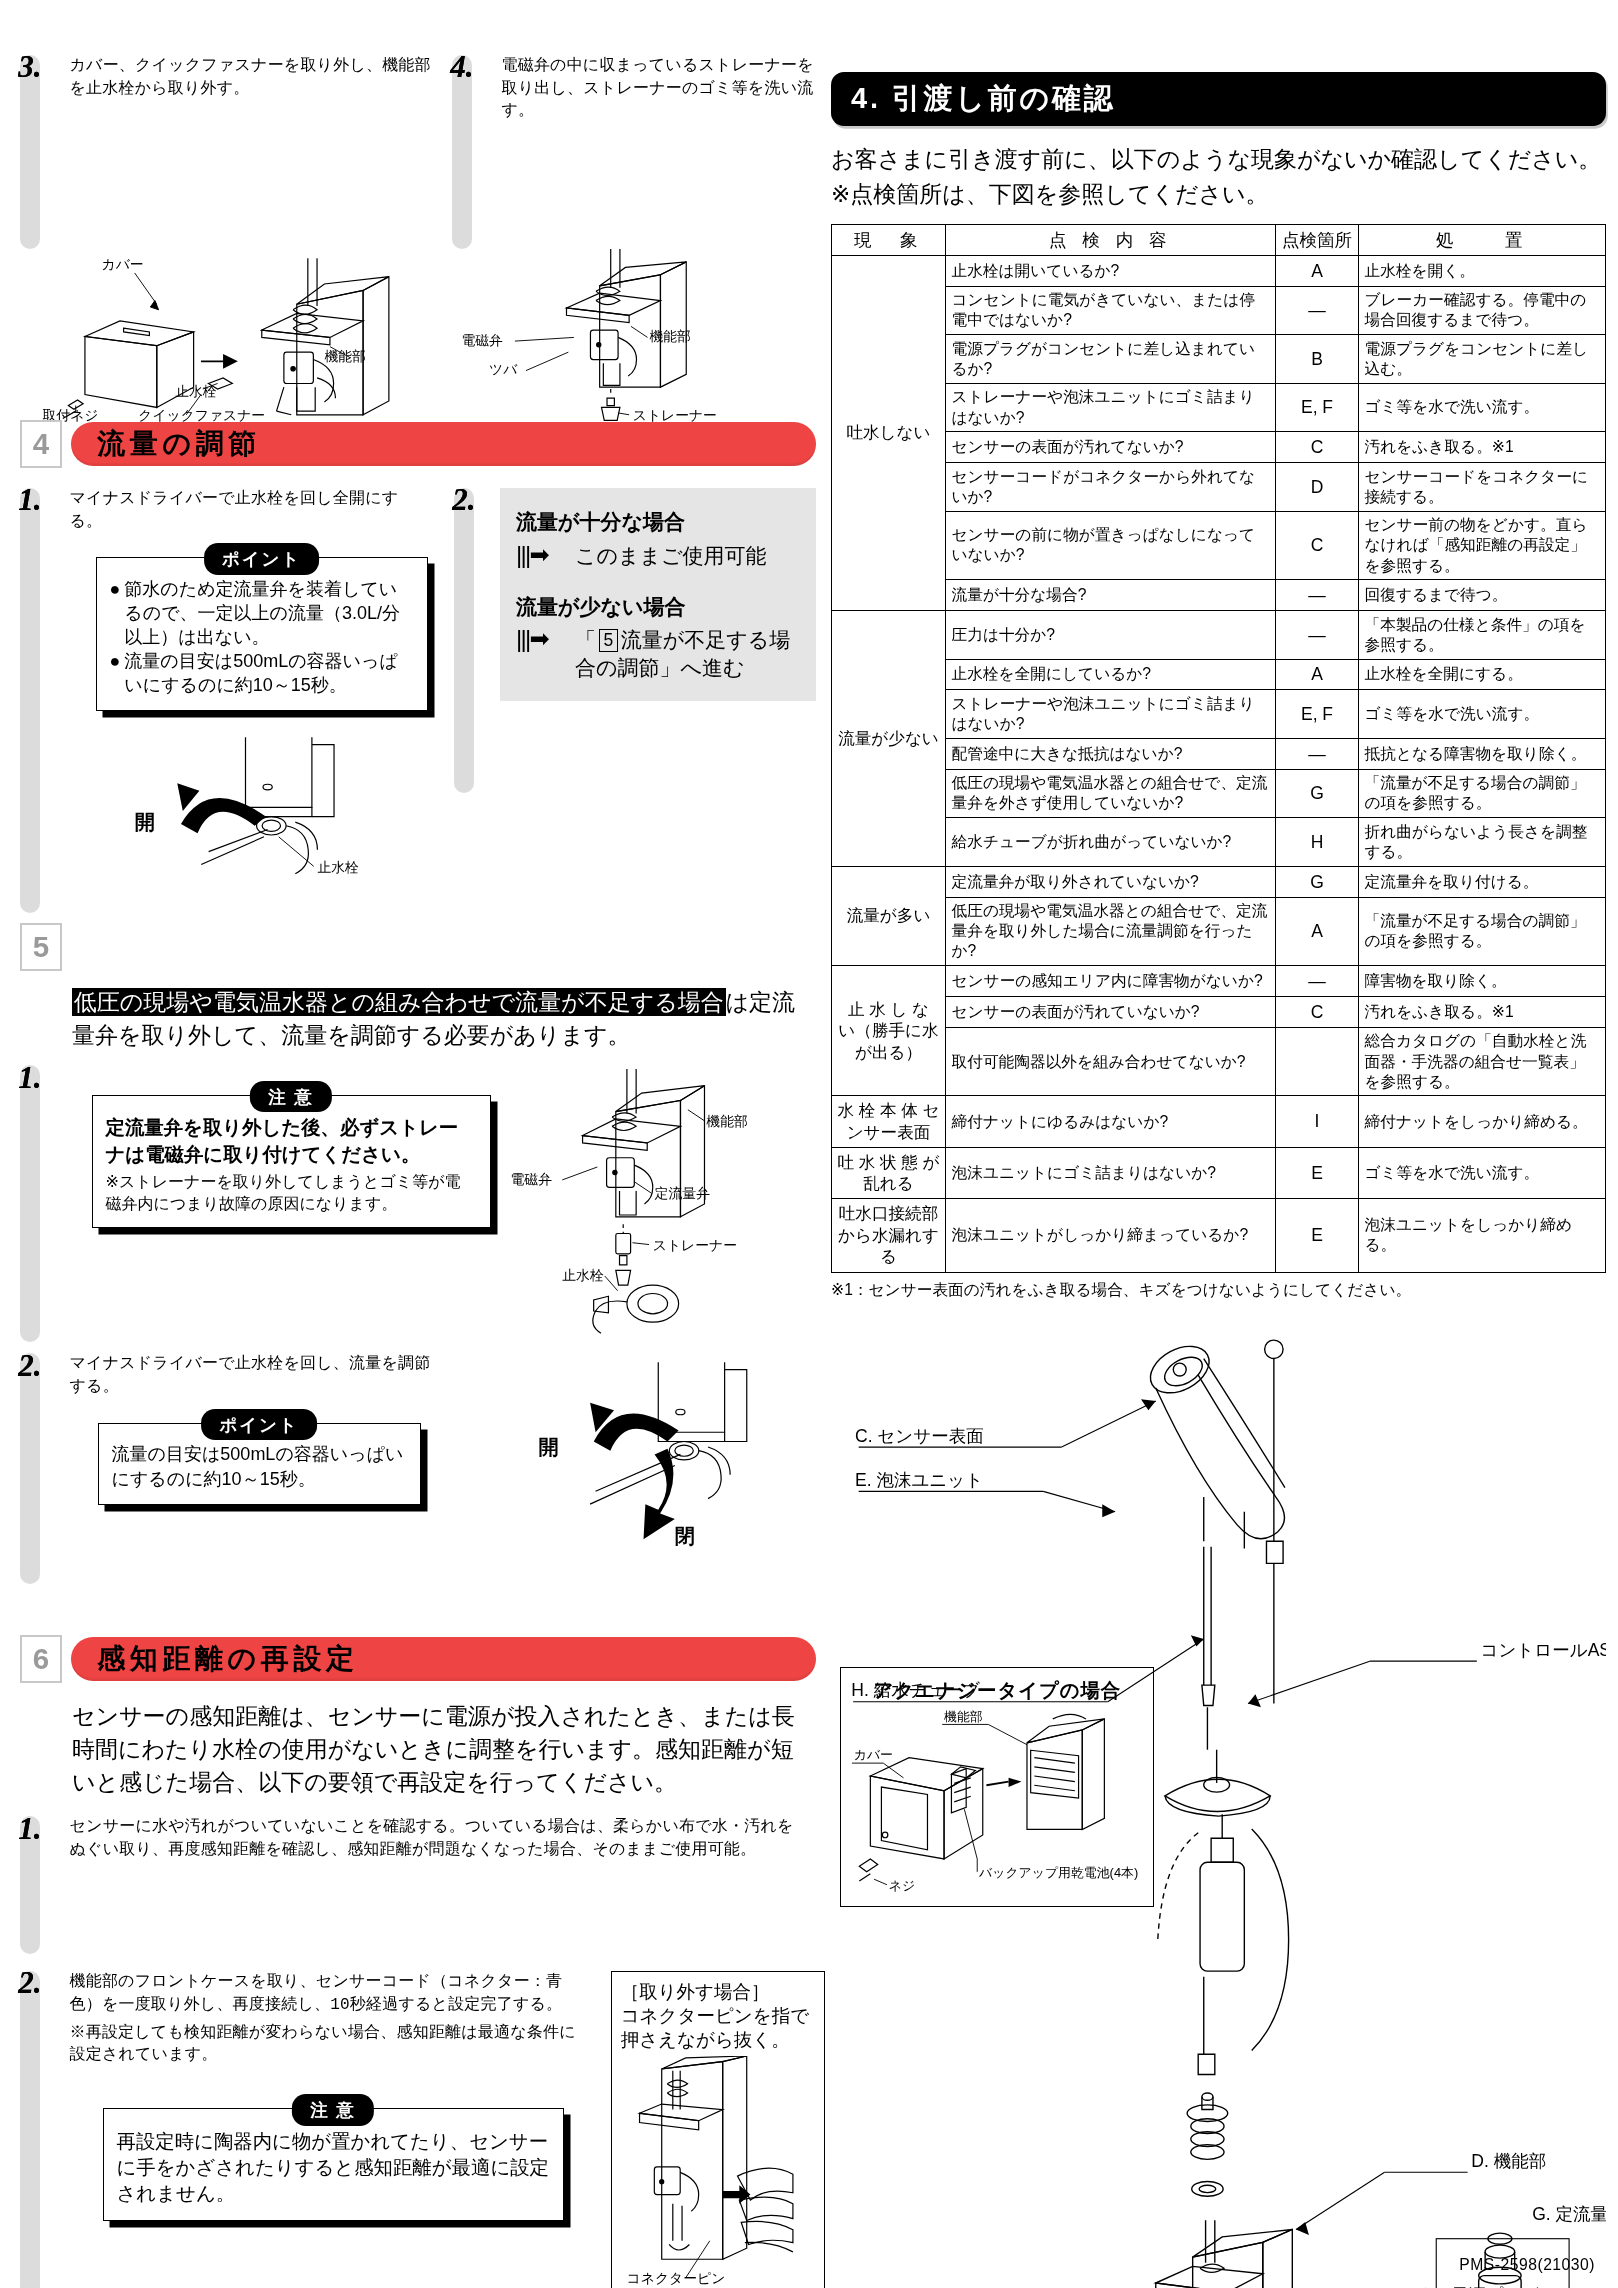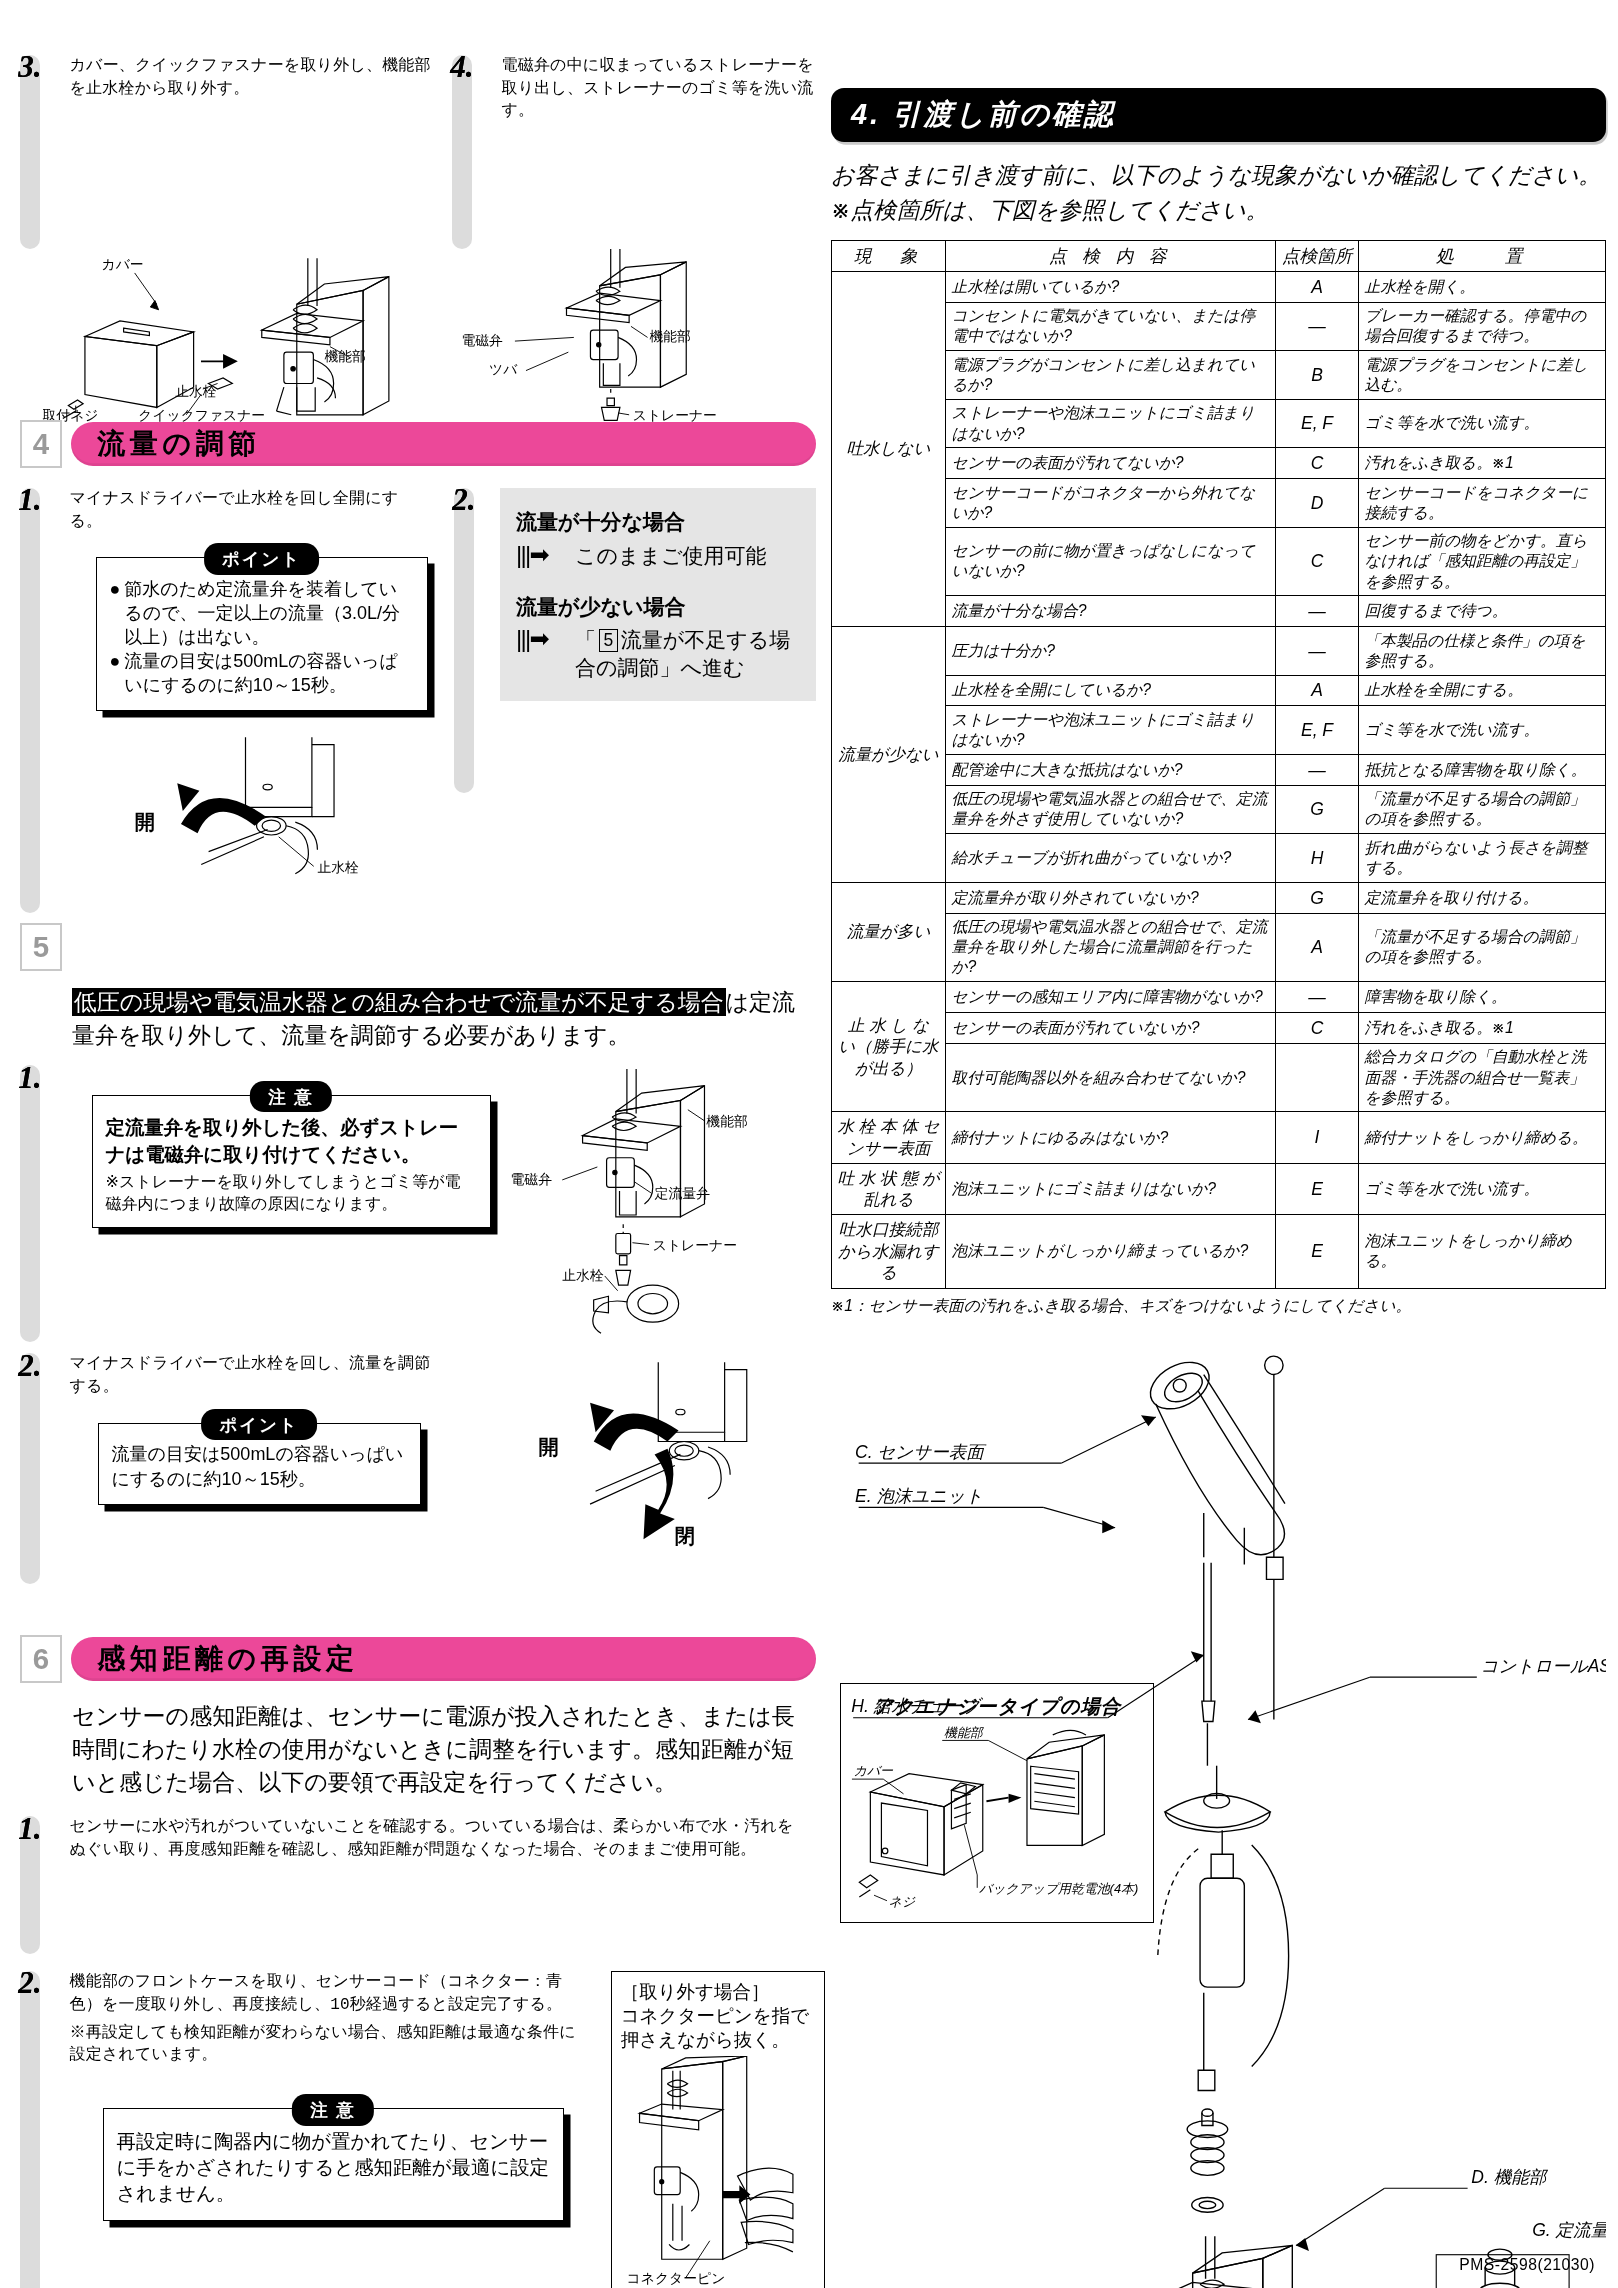--- a/index.html
+++ b/index.html
@@ -10,21 +10,21 @@
     background:#ffffff;
     font-family:"Liberation Sans","DejaVu Sans",sans-serif;
     color:#000;
     position:relative;
     overflow:hidden;
   }
   .page { position:relative; width:1619px; height:2289px; }
 
   
   .col-left  { position:absolute; left:20px;  top:0; width:796px; height:2289px; }
-  .col-right { position:absolute; left:831px; top:16px; width:775px; height:1672px;font-style:italic; }
+  .col-right { position:absolute; left:831px; top:0; width:775px; height:1672px; }
 
   
   .step { position:relative; display:flex; }
   .step-pill {
     width:20px; border-radius:10px; background:#dcdcdc; flex:0 0 20px;
     margin-right:5.5px;
   }
   .step-num {
     position:absolute; left:-1.8px; top:-3.7px;
     font-family:"Liberation Serif","DejaVu Serif",serif;
@@ -39,21 +39,21 @@
   
   .sect-head { display:flex; align-items:center; margin:0 0 5.5px 0; }
   .sect-numbox {
     width:42px; height:48px; border:2.8px solid #c8c8c8; background:#fff;
     display:flex; align-items:center; justify-content:center;
     font-size:29.5px; font-weight:bold; color:#9a9a9a;
     flex:0 0 42px;
   }
   .sect-bar {
     flex:1 1 auto; height:44px; margin-left:9.2px;
-    background:#ec4899; border-radius:22px;
+    background:#ef4444; border-radius:22px;
     display:flex; align-items:center; padding-left:26px;
     font-size:28px; font-weight:bold; letter-spacing:4.6px;
     box-shadow:inset 0 -2.8px 0 rgba(0,0,0,0.06);
   }
 
   
   .black-bar {
     background:#000; color:#fff; border-radius:13px;
     height:54px; display:flex; align-items:center;
     padding-left:20px; font-size:29px; font-weight:bold; letter-spacing:2.8px;

